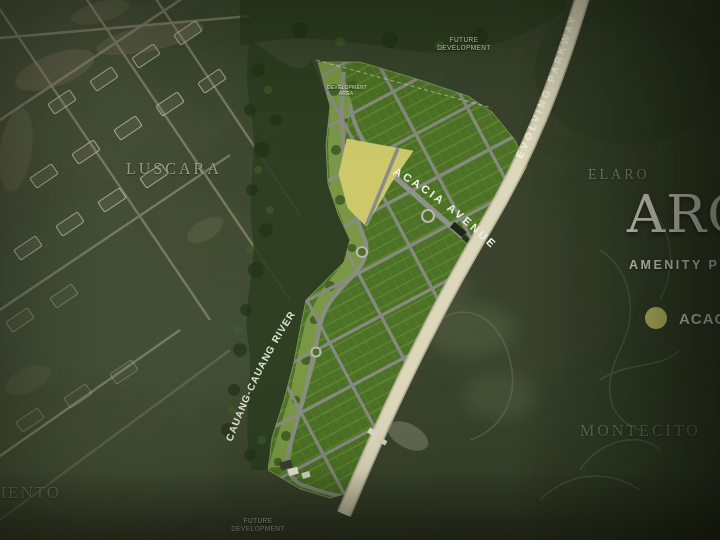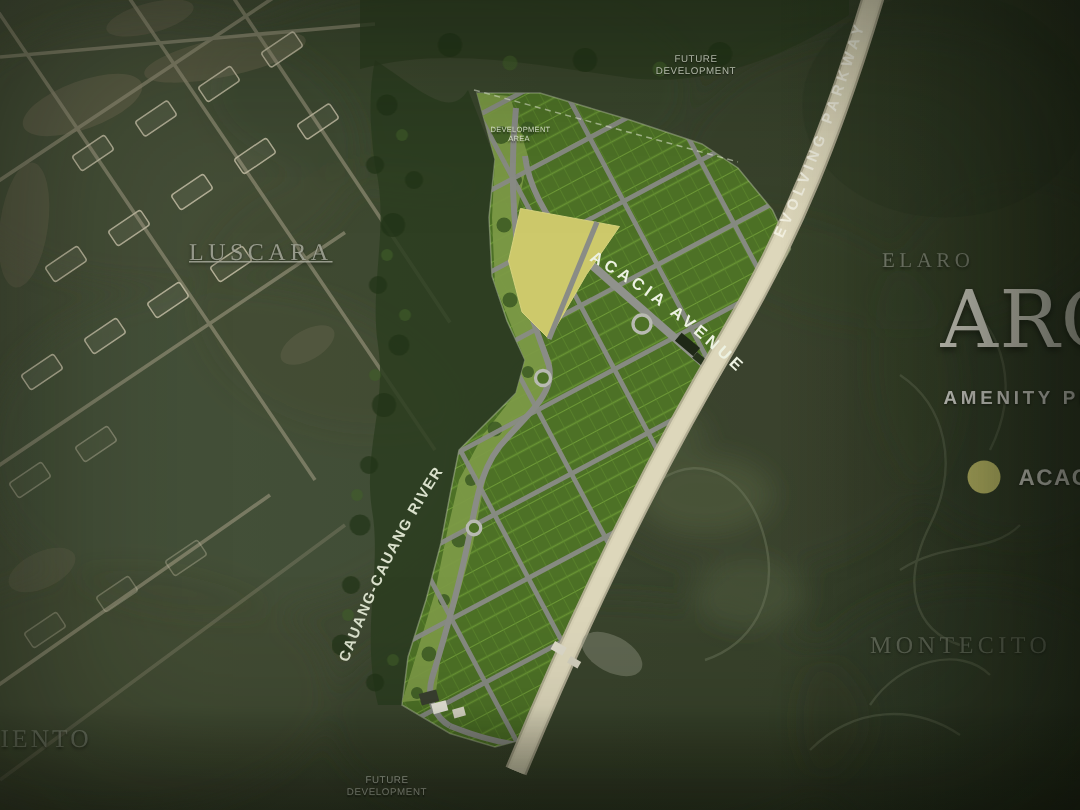--- a/index.html
+++ b/index.html
@@ -6,21 +6,21 @@
   .stage{
     position:relative;width:720px;height:540px;overflow:hidden;
     background:#3a442e;font-family:"Liberation Sans",sans-serif;
   }
   .stage svg{position:absolute;left:0;top:0;}
   .lbl{position:absolute;pointer-events:none;white-space:nowrap;}
   .estate{
     font-family:"Liberation Serif",serif;text-transform:uppercase;
     text-shadow:0 1px 2px rgba(0,0,0,.45);
   }
-  .lbl-luscara{left:126px;top:160px;font-size:16px;letter-spacing:3px;color:rgba(172,175,161,.82);text-decoration:underline;}
+  .lbl-luscara{left:126px;top:160px;font-size:16px;letter-spacing:3px;color:rgba(172,175,161,.82);}
   .lbl-elaro{left:588px;top:167px;font-size:14px;letter-spacing:3px;color:rgba(152,158,142,.78);}
   .lbl-montecito{left:580px;top:422px;font-size:16px;letter-spacing:3px;color:rgba(138,146,127,.66);}
   .lbl-soliento{left:-12px;top:483px;font-size:17px;letter-spacing:2px;color:rgba(148,155,138,.6);}
   .tiny-cap{
     font-size:6.5px;line-height:7.5px;letter-spacing:.4px;text-align:center;
     color:rgba(216,223,206,.92);text-transform:uppercase;text-shadow:0 1px 1px rgba(0,0,0,.6);
   }
   .lbl-fd-top{left:430px;top:36px;width:68px;white-space:normal;}
   .lbl-fd-bottom{left:224px;top:517px;width:68px;white-space:normal;}
   .lbl-dev-area{

